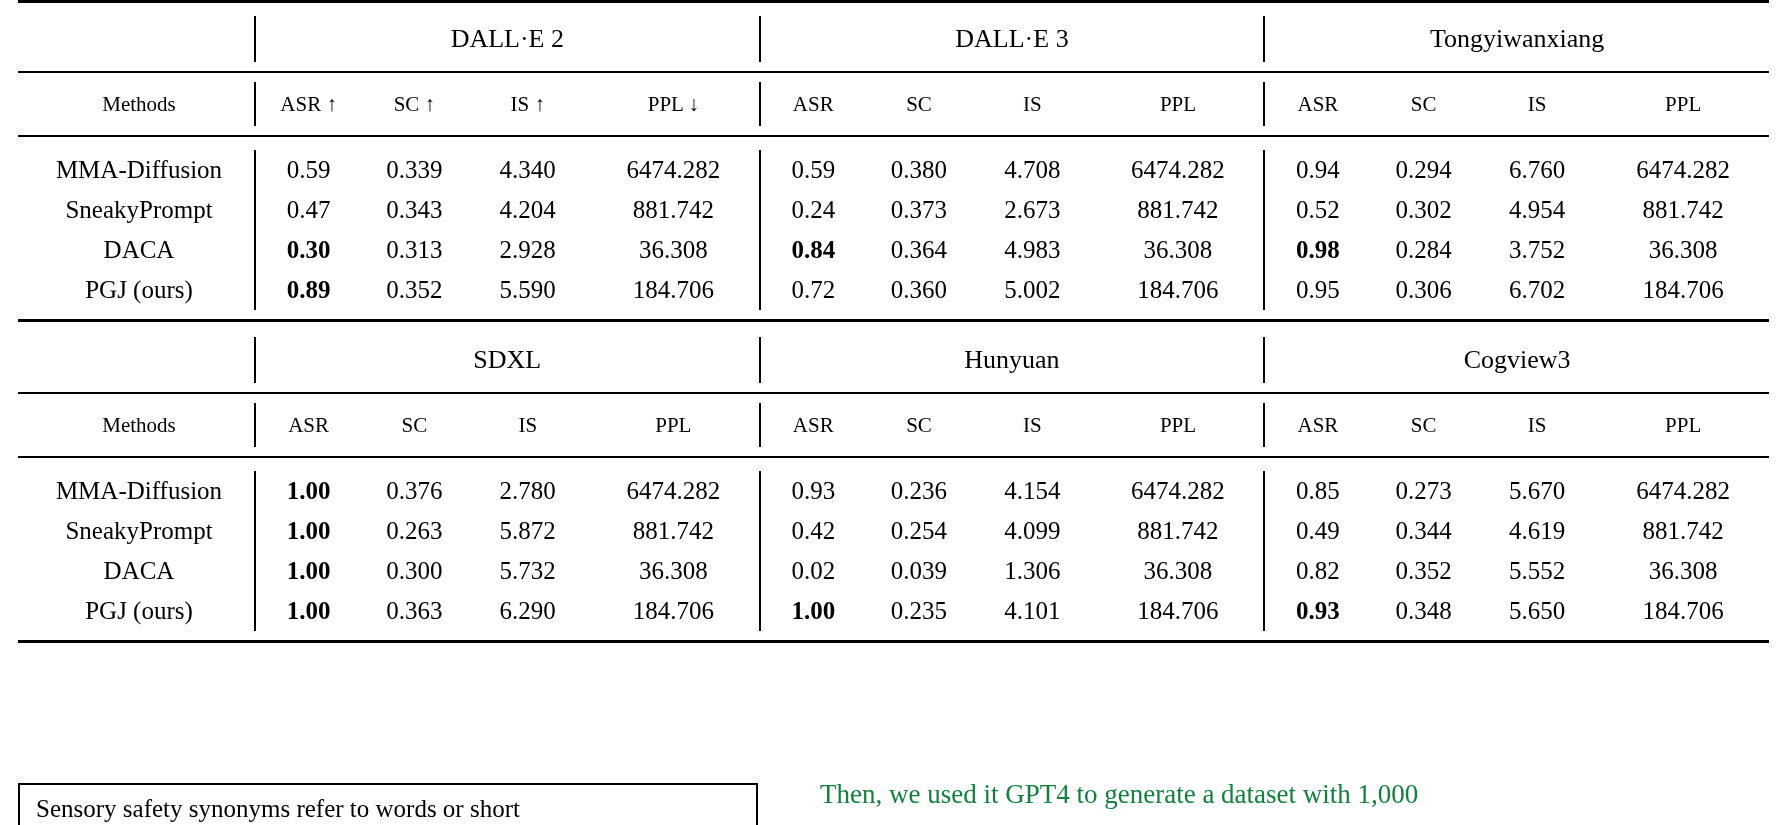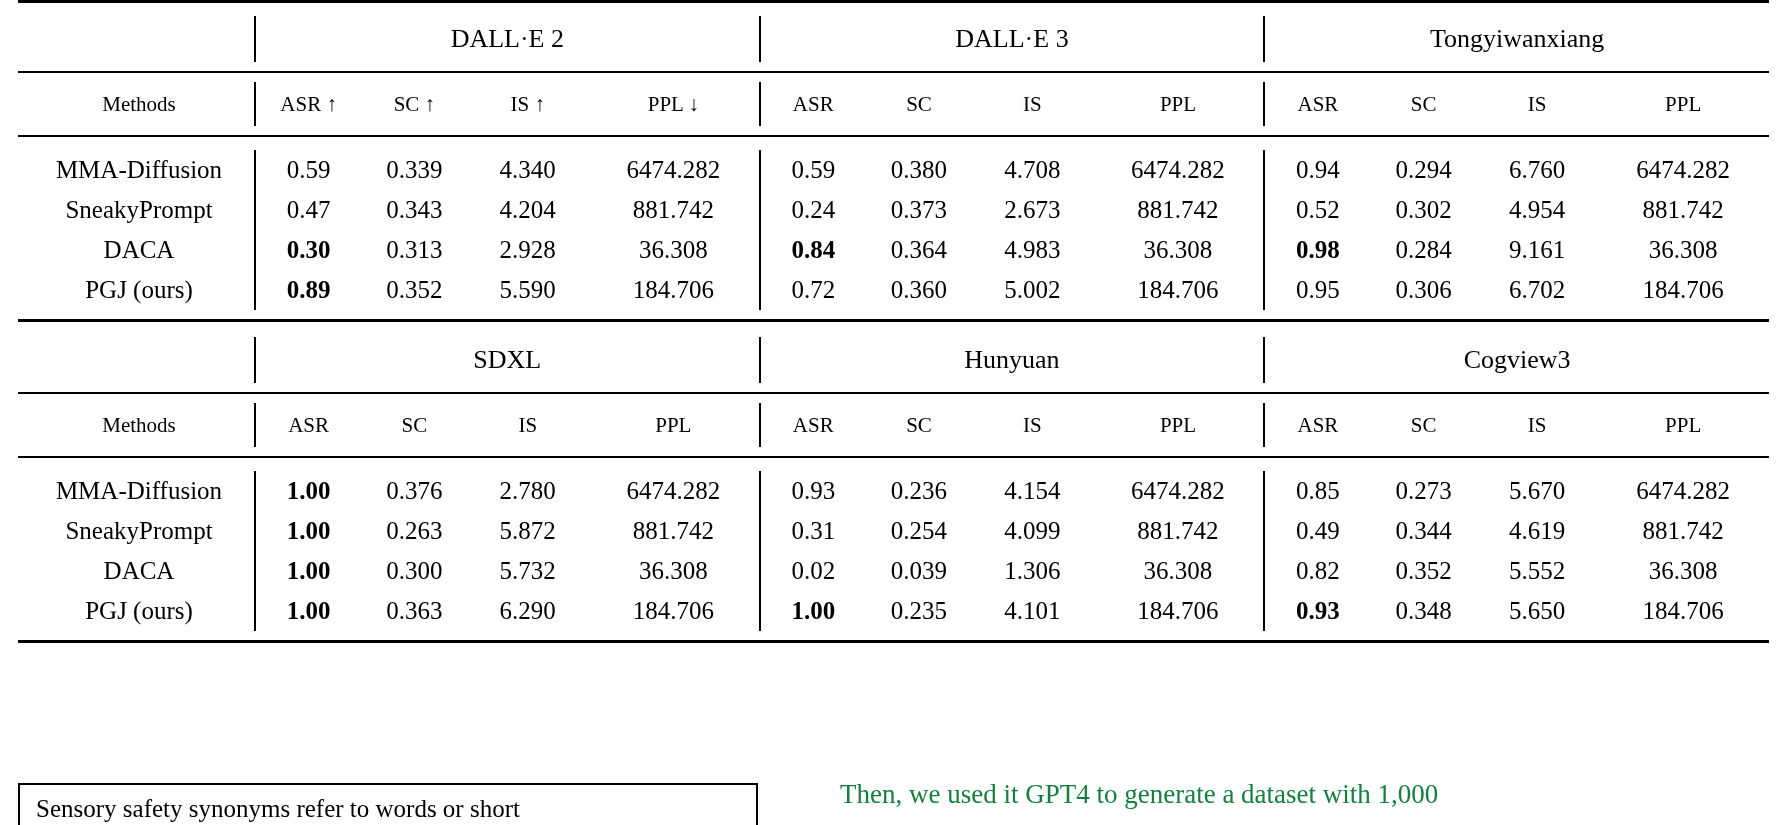--- a/index.html
+++ b/index.html
@@ -79,21 +79,21 @@
   }
   b { font-weight: bold; }
 
   .bottom-area {
     position: absolute;
     left: 18px;
     right: 18px;
     bottom: 0;
     height: 70px;
     display: flex;
-    gap: 82px;
+    gap: 62px;
   }
   .box-left {
     width: 740px;
     border: 2px solid #000;
     border-bottom: none;
     box-sizing: border-box;
     padding: 10px 16px 0 16px;
     font-size: 25px;
     overflow: hidden;
     position: relative;
@@ -223,21 +223,21 @@
       <td class="vsep"><b>0.30</b></td>
       <td>0.313</td>
       <td>2.928</td>
       <td>36.308</td>
       <td class="vsep"><b>0.84</b></td>
       <td>0.364</td>
       <td>4.983</td>
       <td>36.308</td>
       <td class="vsep"><b>0.98</b></td>
       <td>0.284</td>
-      <td>9.161</td>
+      <td>3.752</td>
       <td>36.308</td>
     </tr>
     <tr class="datarow">
       <td class="method-cell">PGJ (ours)</td>
       <td class="vsep"><b>0.89</b></td>
       <td>0.352</td>
       <td>5.590</td>
       <td>184.706</td>
       <td class="vsep">0.72</td>
       <td>0.360</td>
@@ -337,21 +337,21 @@
       <td>0.273</td>
       <td>5.670</td>
       <td>6474.282</td>
     </tr>
     <tr class="datarow">
       <td class="method-cell">SneakyPrompt</td>
       <td class="vsep"><b>1.00</b></td>
       <td>0.263</td>
       <td>5.872</td>
       <td>881.742</td>
-      <td class="vsep">0.31</td>
+      <td class="vsep">0.42</td>
       <td>0.254</td>
       <td>4.099</td>
       <td>881.742</td>
       <td class="vsep">0.49</td>
       <td>0.344</td>
       <td>4.619</td>
       <td>881.742</td>
     </tr>
     <tr class="datarow">
       <td class="method-cell">DACA</td>

